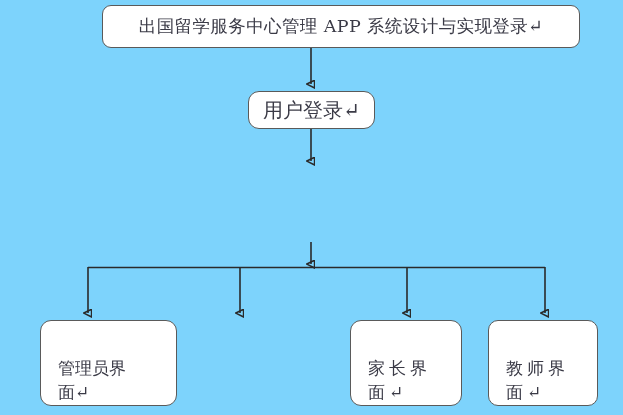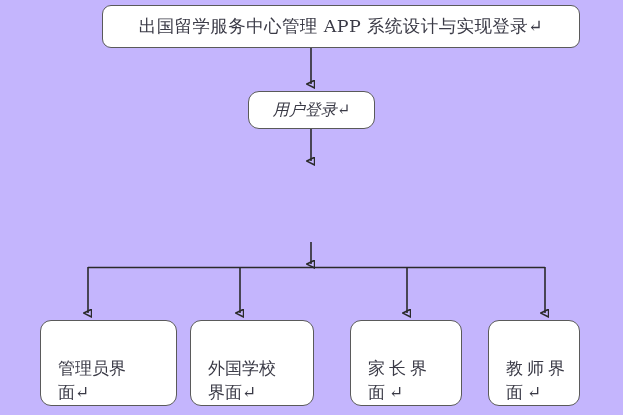--- a/index.html
+++ b/index.html
@@ -7,21 +7,21 @@
     padding: 0;
     background: #ffffff;
   }
   body {
     font-family: "DejaVu Serif", "Liberation Serif", serif;
   }
   #canvas {
     position: relative;
     width: 623px;
     height: 415px;
-    background: #c4b5fd;
+    background: #7dd3fc;
     overflow: hidden;
   }
   .node {
     position: absolute;
     box-sizing: border-box;
     border: 1.2px solid #5a5a5a;
     background: #ffffff;
     display: flex;
     align-items: center;
     justify-content: center;
@@ -49,22 +49,21 @@
     letter-spacing: 0.4px;
   }
   
   #login-box {
     left: 248px;
     top: 91px;
     width: 127px;
     height: 38px;
   }
   #login-box .node-label {
-    font-size: 16px;
-    font-style: italic;
+    font-size: 20px;
   }
   
   #decision-wrap {
     position: absolute;
     left: 192px;
     top: 168px;
     width: 236px;
     height: 74px;
   }
   #decision-wrap svg {
@@ -95,21 +94,21 @@
     font-size: 17px;
     text-align: left;
     padding: 13px 0 0 17px;
     line-height: 1.45;
     width: 100%;
     box-sizing: border-box;
   }
   #leaf-0 { left: 40px;  width: 137px; }
   #leaf-1 { left: 190px; width: 124px; }
   #leaf-2 { left: 350px; width: 112px; }
-  #leaf-3 { left: 488px; width: 92px; }
+  #leaf-3 { left: 488px; width: 110px; border-radius: 10px; }
   #leaf-2 .node-label, #leaf-3 .node-label { letter-spacing: 4px; }
   
   #connectors {
     position: absolute;
     left: 0;
     top: 0;
     width: 623px;
     height: 415px;
     pointer-events: none;
   }
@@ -157,24 +156,20 @@
   <div id="login-box" class="node rounded">
     <span class="node-label">用户登录↵</span>
   </div>
 
 
   <div id="leaf-0" class="node rounded leaf">
     <span class="node-label">管理员界
 面↵</span>
   </div>
 
-  <div id="leaf-1" class="node rounded leaf">
-    <span class="node-label">外国学校
-界面↵</span>
-  </div>
 
   <div id="leaf-2" class="node rounded leaf">
     <span class="node-label">家长界
 面↵</span>
   </div>
 
   <div id="leaf-3" class="node rounded leaf">
     <span class="node-label">教师界
 面↵</span>
   </div>

